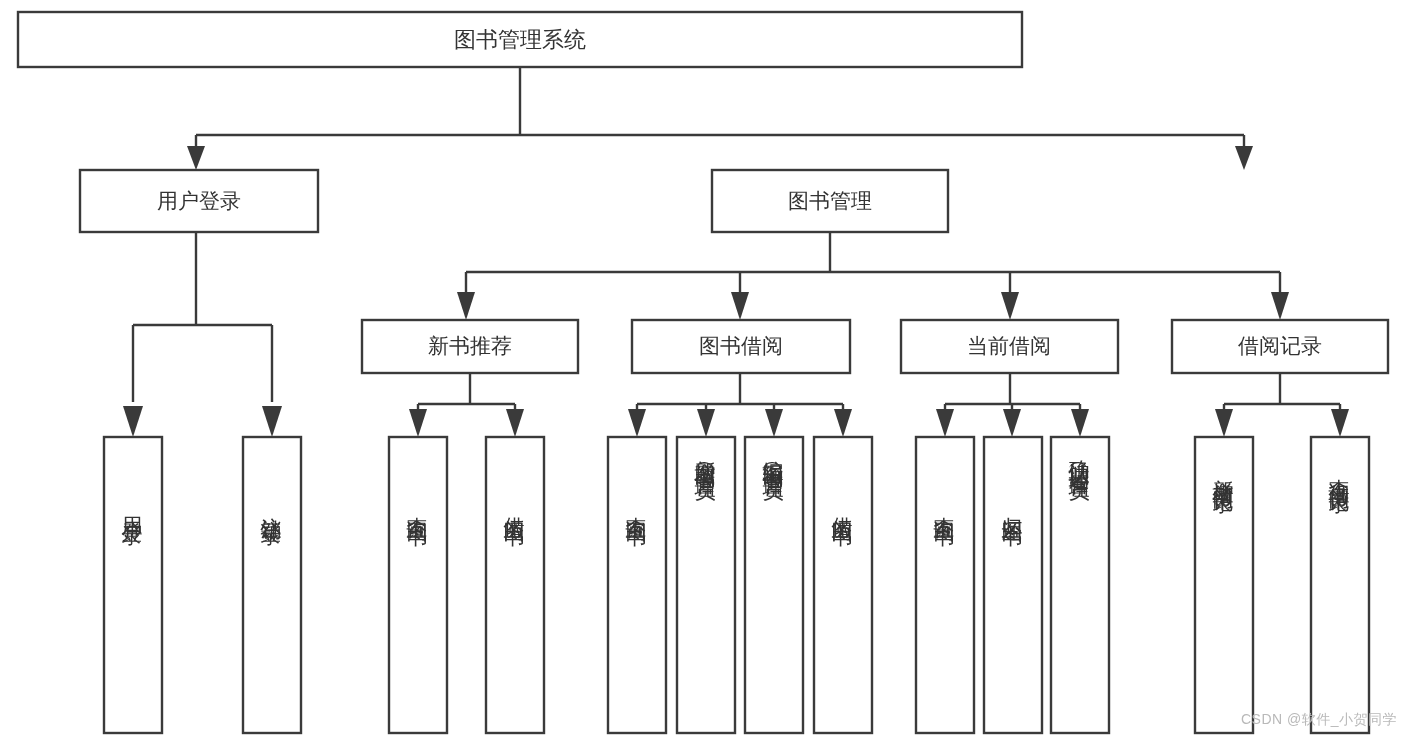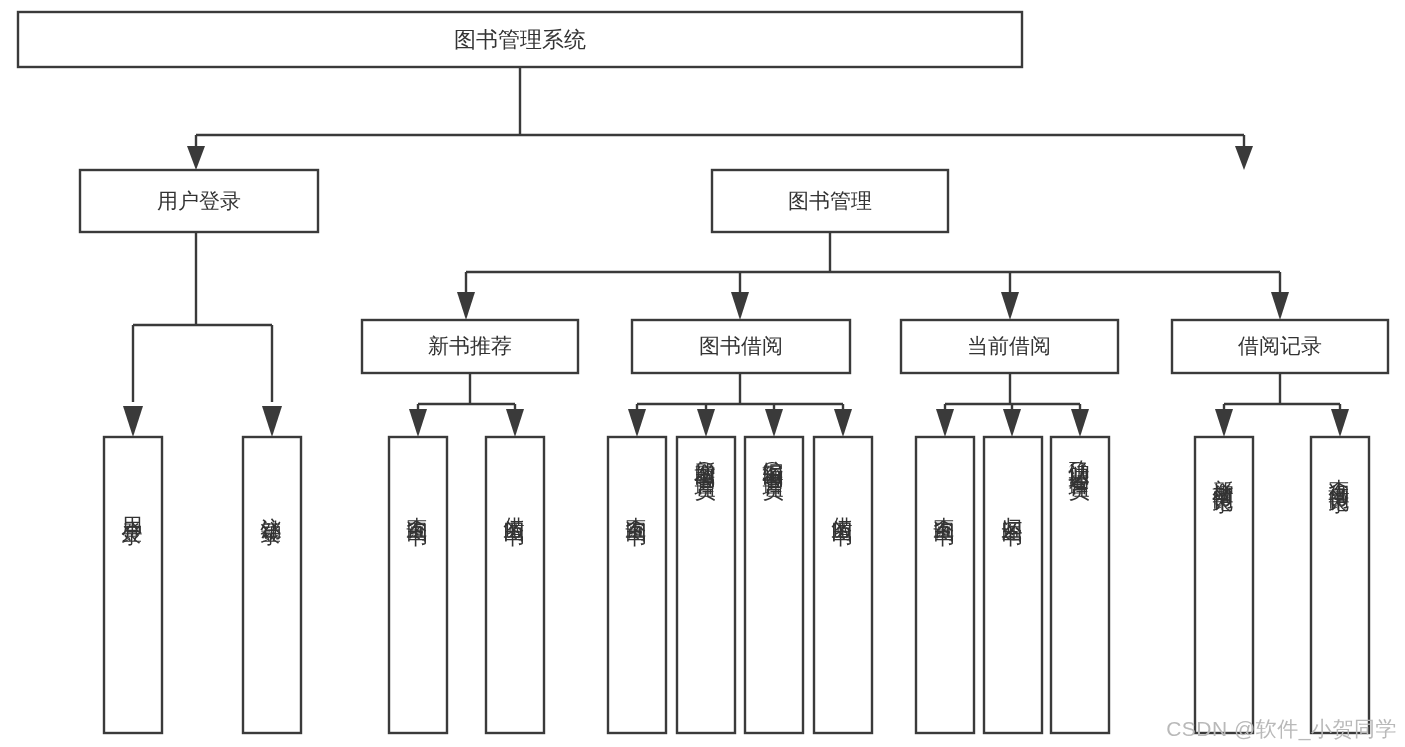--- a/index.html
+++ b/index.html
@@ -61,23 +61,23 @@
     color: #333333;
     letter-spacing: 3px;
     line-height: 1;
     white-space: nowrap;
     pointer-events: none;
     text-align: left;
   }
   #watermark {
     position: absolute;
     right: 8px;
-    bottom: 4px;
-    font-family: "Liberation Sans", "DejaVu Sans", sans-serif;
-    font-size: 21px;
+    bottom: 18px;
+    font-family: "Liberation Sans", "DejaVu Sans", sans-serif;
+    font-size: 14px;
     color: #b9b9b9;
     white-space: nowrap;
     letter-spacing: 0.5px;
   }
 </style>
 </head>
 <body>
 
 <div id="diagram-root">
 

